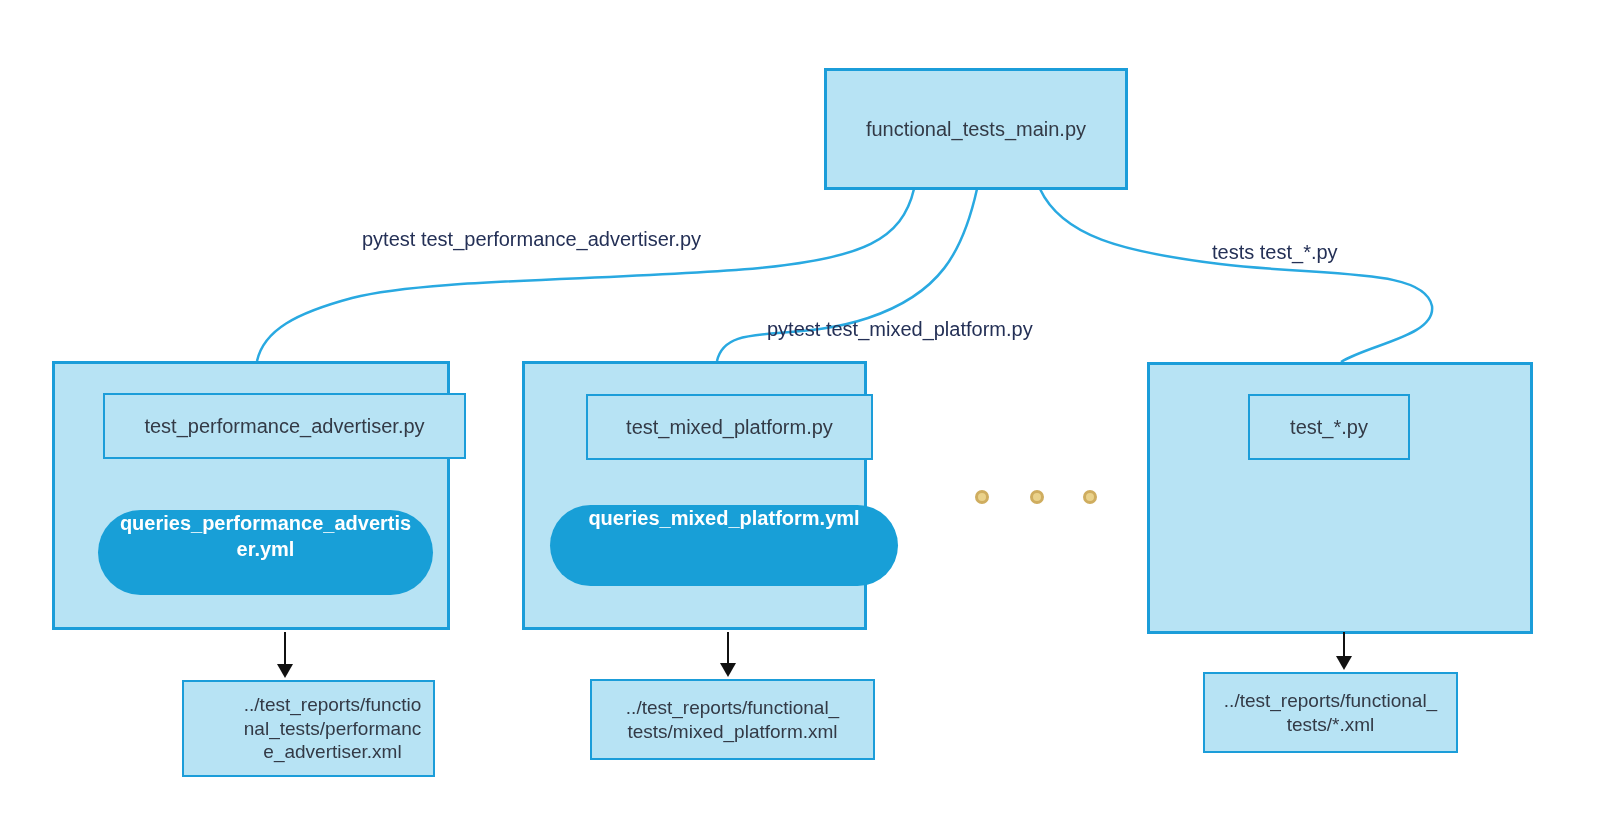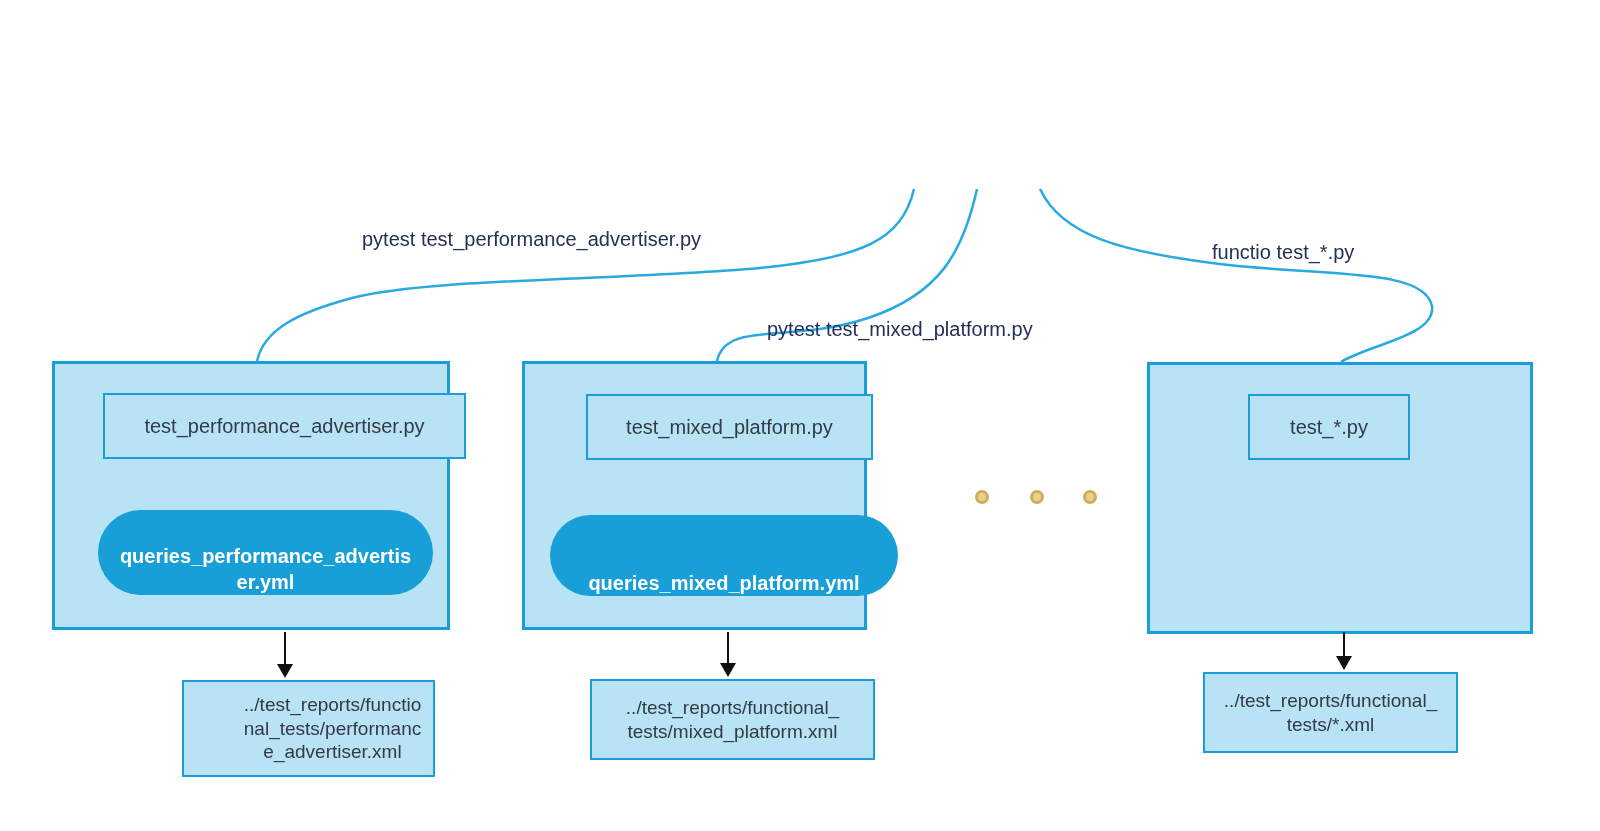--- a/index.html
+++ b/index.html
@@ -31,24 +31,24 @@
   .group.g3{left:1147px;top:362px;width:386px;height:272px;}
 
   .testfile{position:absolute;background:var(--node-fill);border:2.5px solid var(--node-border);
         display:flex;align-items:center;justify-content:center;text-align:center;
         color:var(--node-text);font-size:20px;}
   .g1 .testfile{left:25px;top:29px;width:363px;height:66px;margin-left:23px;}
   .g2 .testfile{left:61px;top:30px;width:287px;height:66px;}
   .g3 .testfile{left:98px;top:29px;width:162px;height:66px;}
 
   .pill{position:absolute;background:var(--pill-fill);border-radius:43px;
-        display:flex;align-items:flex-end;justify-content:center;text-align:center;
+        display:flex;align-items:flex-start;justify-content:center;text-align:center;
         color:var(--pill-text);font-size:20px;font-weight:bold;line-height:1.3;white-space:pre-line;}
   .g1 .pill{left:43px;top:146px;width:335px;height:85px;}
-  .g2 .pill{left:25px;top:151px;width:348px;height:81px;}
+  .g2 .pill{left:25px;top:141px;width:348px;height:81px;}
   .g3 .pill{left:106px;top:140px;width:182px;height:83px;}
 
   .arrow-shaft{position:absolute;width:2px;background:var(--arrow);}
   .arrow-head{position:absolute;width:0;height:0;border-left:8px solid transparent;
         border-right:8px solid transparent;border-top:14px solid var(--arrow);}
   .a1 .arrow-shaft{left:284px;top:632px;height:34px;}
   .a1 .arrow-head{left:277px;top:664px;}
   .a2 .arrow-shaft{left:727px;top:632px;height:33px;}
   .a2 .arrow-head{left:720px;top:663px;}
   .a3 .arrow-shaft{left:1343px;top:632px;height:26px;}
@@ -71,24 +71,27 @@
 <body>
 
 <div class="canvas">
 
   <svg class="edges" viewBox="0 0 1600 831">
     <path class="edge" d="M 914 189 C 902 240, 862 258, 760 268 C 610 281, 430 278, 352 298 C 296 313, 264 330, 257 361"></path>
     <path class="edge" d="M 977 189 C 963 252, 940 294, 868 318 C 790 344, 726 320, 717 361"></path>
     <path class="edge" d="M 1040 189 C 1062 236, 1122 252, 1220 264 C 1330 277, 1424 268, 1432 306 C 1436 336, 1370 344, 1341 362"></path>
   </svg>
 
+  <div class="node root-node">
+    <span>functional_tests_main.py</span>
+  </div>
 
   <div class="edge-label l1">pytest test_performance_advertiser.py</div>
   <div class="edge-label l2">pytest test_mixed_platform.py</div>
-  <div class="edge-label l3">functio test_*.py</div>
+  <div class="edge-label l3">tests test_*.py</div>
 
   <div class="group g1">
     <div class="testfile">
       <span>test_performance_advertiser.py</span>
     </div>
     <div class="pill">
       <span>queries_performance_advertis
 er.yml</span>
     </div>
   </div>

